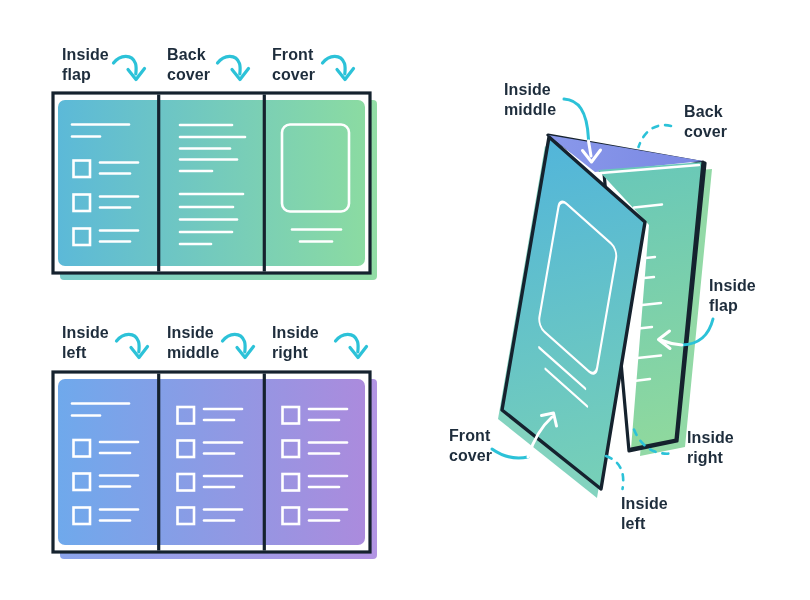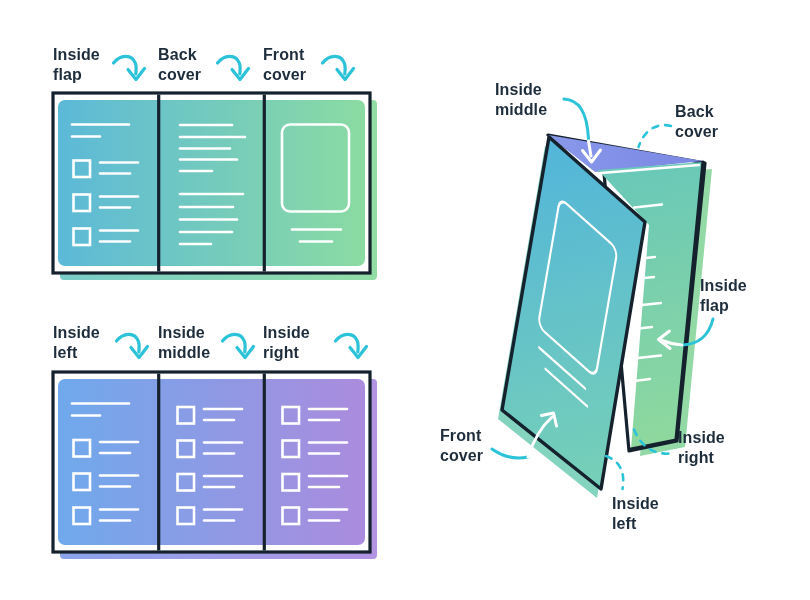--- a/index.html
+++ b/index.html
@@ -1,20 +1,20 @@
 <!DOCTYPE html>
 <html><head>
 <meta charset="utf-8">
 <style>
   html,body{margin:0;padding:0;background:#fff;}
   #stage{position:relative;width:810px;height:600px;background:#ffffff;overflow:hidden;
          font-family:"Liberation Sans", sans-serif;}
   #art{position:absolute;left:0;top:0;}
   .lbl{position:absolute;width:66px;font:700 16px/20px "Liberation Sans", sans-serif;
-       color:#1e2d3c;letter-spacing:0.1px;}
+       color:#1e2d3c;letter-spacing:0.1px;margin-left:9px;}
   .wstroke{stroke:#ffffff;stroke-width:2.6;stroke-linecap:round;fill:none;}
 </style>
 </head>
 <body>
 
 <div id="stage">
 
   <svg id="art" width="810" height="600" viewBox="0 0 810 600">
     <defs>
       <linearGradient id="gradTop" x1="58" y1="180" x2="365" y2="180" gradientUnits="userSpaceOnUse">

